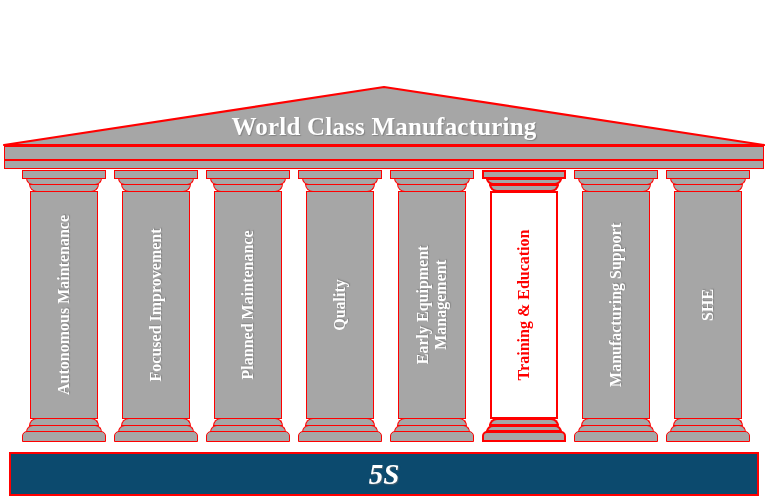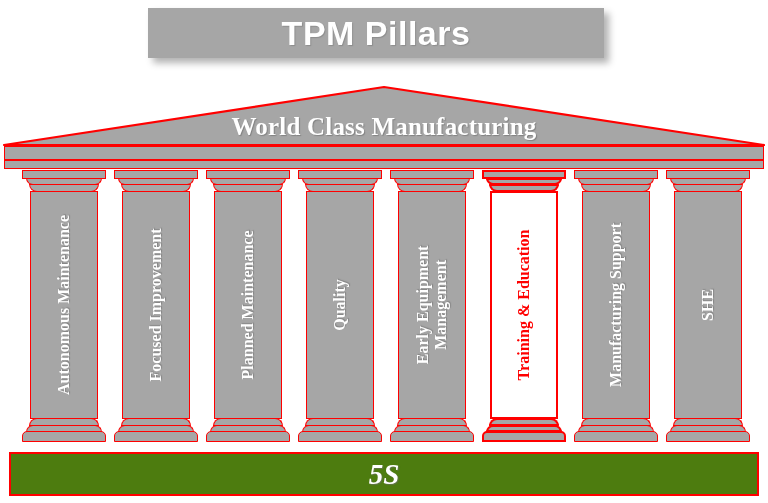--- a/index.html
+++ b/index.html
@@ -212,44 +212,41 @@
     text-shadow: none;
   }
 
   
   .foundation {
     position: absolute;
     left: 9px;
     top: 452px;
     width: 750px;
     height: 44px;
-    background: #4d7c0f;
+    background: #0c4a6e;
     border: 2px solid #ff0000;
     box-sizing: border-box;
     display: flex;
     align-items: center;
     justify-content: center;
   }
   .foundation-text {
     color: #ffffff;
     font-size: 29px;
     font-weight: bold;
     font-style: italic;
     font-family: "Liberation Serif", "DejaVu Serif", serif;
     text-shadow: 1px 1px 1px rgba(110,110,110,0.6);
   }
 </style>
 </head>
 <body>
 
 <div id="temple">
 
-  <div class="title-box">
-    <span class="title-text">TPM Pillars</span>
-  </div>
 
   <div class="pediment">
     <svg width="768" height="63" viewBox="0 0 768 63">
       <polygon points="384,2 764,60 4,60" fill="#a6a6a6" stroke="#ff0000" stroke-width="2.2" stroke-linejoin="round"></polygon>
     </svg>
   </div>
   <div class="wcm-text">World Class Manufacturing</div>
 
   <div class="entab-top"></div>
   <div class="entab-bot"></div>

